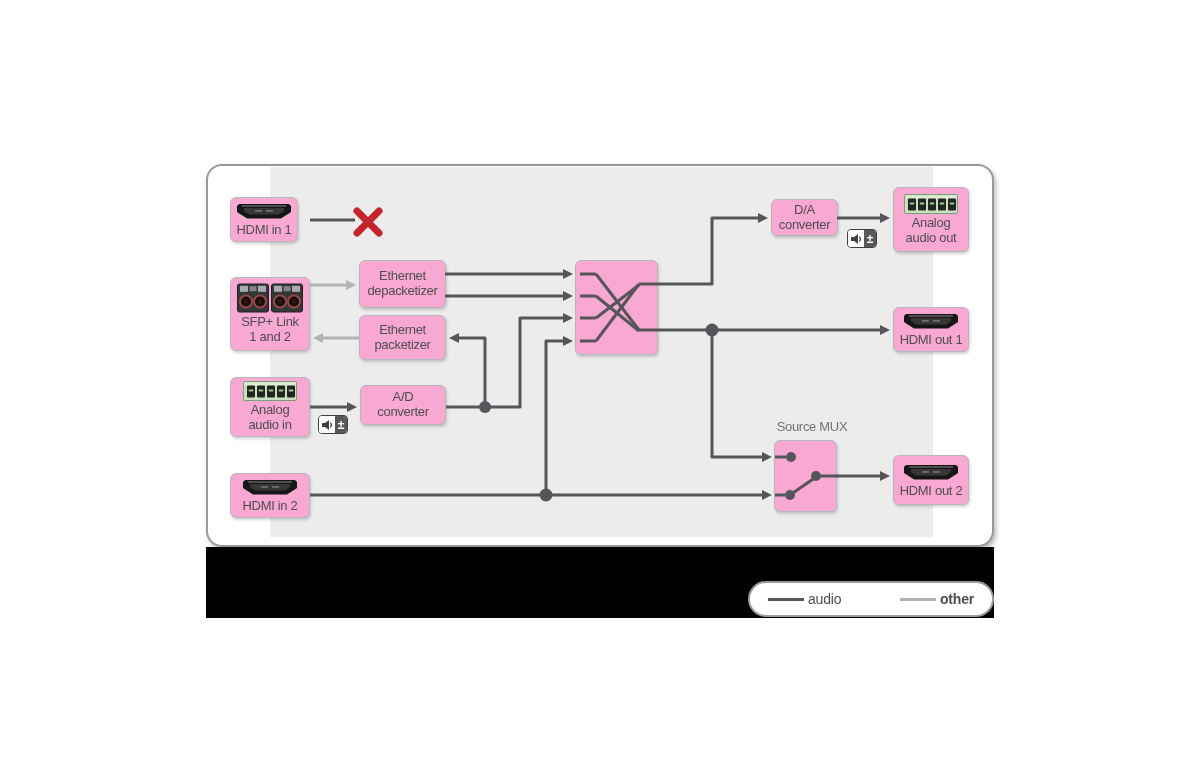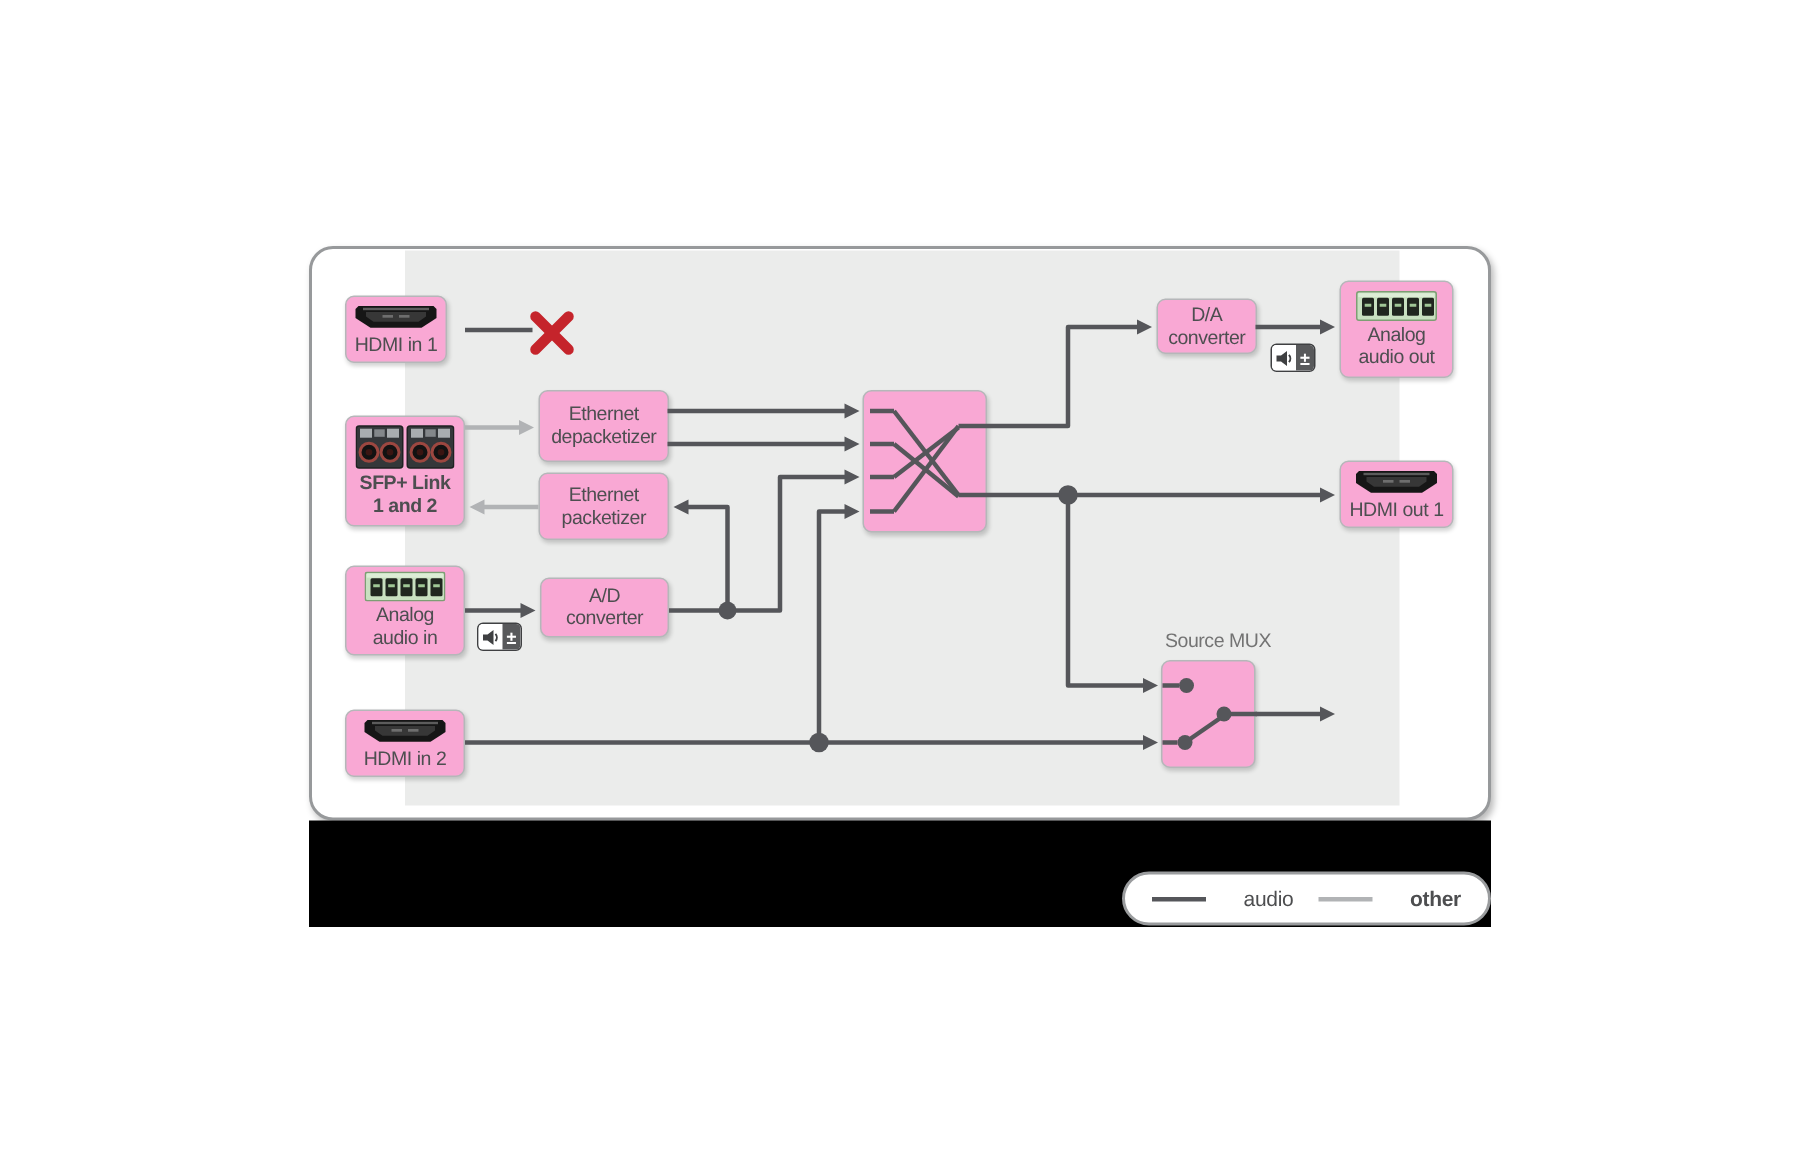--- a/index.html
+++ b/index.html
@@ -8,32 +8,32 @@
   .card{position:absolute;left:206px;top:164px;width:788px;height:383px;background:#ffffff;
         border:2px solid #97999b;border-radius:16px;box-shadow:2px 3px 5px rgba(0,0,0,0.28);
         box-sizing:border-box;z-index:1;}
   .panel{position:absolute;left:270px;top:167px;width:663px;height:370px;background:#ebeceb;z-index:2;}
   .black-band{position:absolute;left:206px;top:547px;width:788px;height:71px;background:#000;z-index:1;}
   .node{position:absolute;background:#f9a8d4;border:1.5px solid #b5b7b9;border-radius:6px;
         box-shadow:1px 2px 3px rgba(0,0,0,0.18);box-sizing:border-box;
         display:flex;flex-direction:column;align-items:center;justify-content:center;gap:2px;
         z-index:3;padding:2px;}
   .lbl{font-size:13px;line-height:1.12;letter-spacing:-0.3px;text-align:center;color:#4d4e50;white-space:nowrap;}
-  .lbl.bold{font-weight:bold;}
+  .lbl.bold{font-weight:normal;}
   .float-label{position:absolute;z-index:3;font-size:13px;letter-spacing:-0.3px;color:#737373;text-align:center;white-space:nowrap;}
   .wires{position:absolute;left:0;top:0;z-index:4;pointer-events:none;}
   .vol{position:absolute;display:flex;width:30px;height:19px;border:1.6px solid #3f4042;border-radius:4px;
        overflow:hidden;background:#fff;z-index:5;box-sizing:border-box;}
   .vol-spk{width:16px;display:flex;align-items:center;justify-content:center;background:#fff;}
   .vol-pm{flex:1;background:#58595b;color:#fff;font-weight:bold;font-size:12px;display:flex;
           align-items:center;justify-content:center;line-height:1;}
   .legend{position:absolute;left:748px;top:581px;width:246px;height:36px;background:#fff;
           border:2px solid #9a9c9e;border-radius:18px;box-sizing:border-box;z-index:3;
           display:flex;align-items:center;padding:0 18px;}
-  .legend-group{display:flex;align-items:center;gap:25px;}
+  .legend-group{display:flex;align-items:center;gap:4px;}
   .legend-group.right{margin-left:auto;font-weight:bold;}
   .legend-line{width:36px;height:3px;}
   .legend-line.audio{background:#55565a;}
   .legend-line.other{background:#b1b3b5;}
   .legend-text{font-size:14px;letter-spacing:-0.2px;color:#4d4e50;}
 </style>
 </head>
 <body>
 
 <div class="canvas">
@@ -180,20 +180,30 @@
     <svg width="56" height="20" viewBox="0 0 56 20">
       <polygon points="3,3 53,3 55,5 55,11 52,13 45,17.5 11,17.5 4,13 1,11 1,5" fill="#161616"></polygon>
       <rect x="6" y="4.2" width="44" height="1.6" fill="#5c5c5c"></rect>
       <polygon points="8,7 48,7 48,10 43,13.5 13,13.5 8,10" fill="#373737"></polygon>
       <rect x="19" y="9" width="7" height="1.8" fill="#6e6e6e"></rect>
       <rect x="30" y="9" width="7" height="1.8" fill="#6e6e6e"></rect>
     </svg>
     <div class="lbl">HDMI out 1</div>
   </div>
 
+  <div class="node" style="left:893px;top:455px;width:76px;height:50px">
+    <svg width="56" height="20" viewBox="0 0 56 20">
+      <polygon points="3,3 53,3 55,5 55,11 52,13 45,17.5 11,17.5 4,13 1,11 1,5" fill="#161616"></polygon>
+      <rect x="6" y="4.2" width="44" height="1.6" fill="#5c5c5c"></rect>
+      <polygon points="8,7 48,7 48,10 43,13.5 13,13.5 8,10" fill="#373737"></polygon>
+      <rect x="19" y="9" width="7" height="1.8" fill="#6e6e6e"></rect>
+      <rect x="30" y="9" width="7" height="1.8" fill="#6e6e6e"></rect>
+    </svg>
+    <div class="lbl">HDMI out 2</div>
+  </div>
 
   <div class="vol" style="left:318px;top:415px">
     <span class="vol-spk">
       <svg width="12" height="12" viewBox="0 0 12 12">
         <polygon points="1,4 4,4 8,1 8,11 4,8 1,8" fill="#3f4042"></polygon>
         <path d="M9.3,3.6 A3.6,3.6 0 0 1 9.3,8.4" fill="none" stroke="#3f4042" stroke-width="1.3"></path>
       </svg>
     </span>
     <span class="vol-pm">±</span>
   </div>

